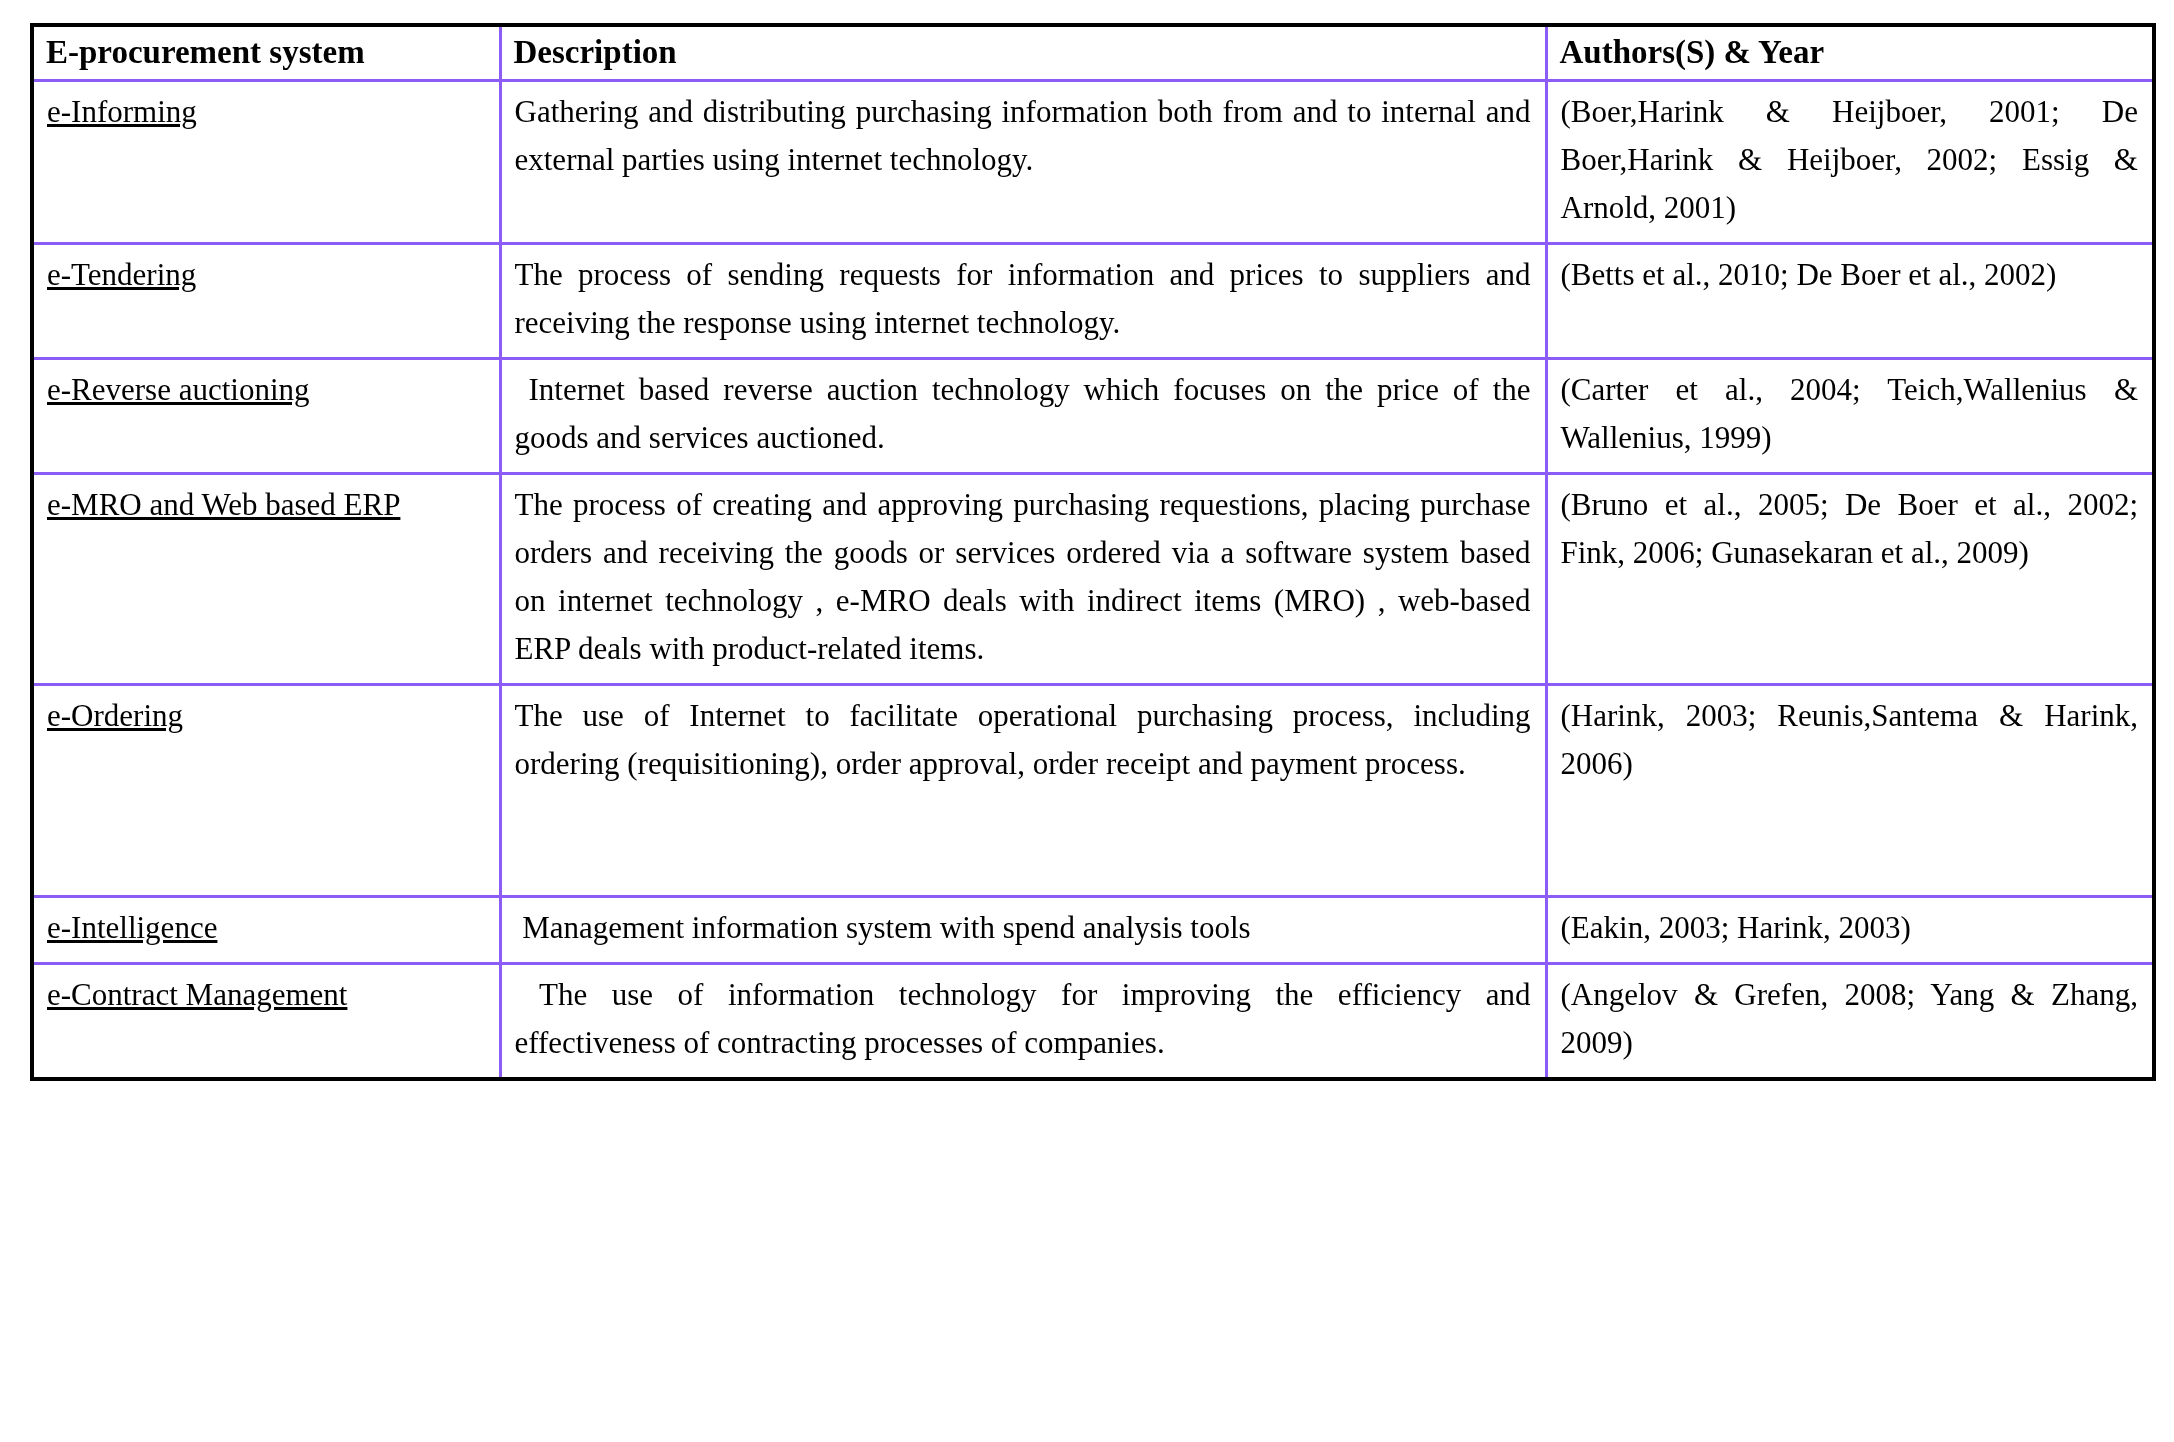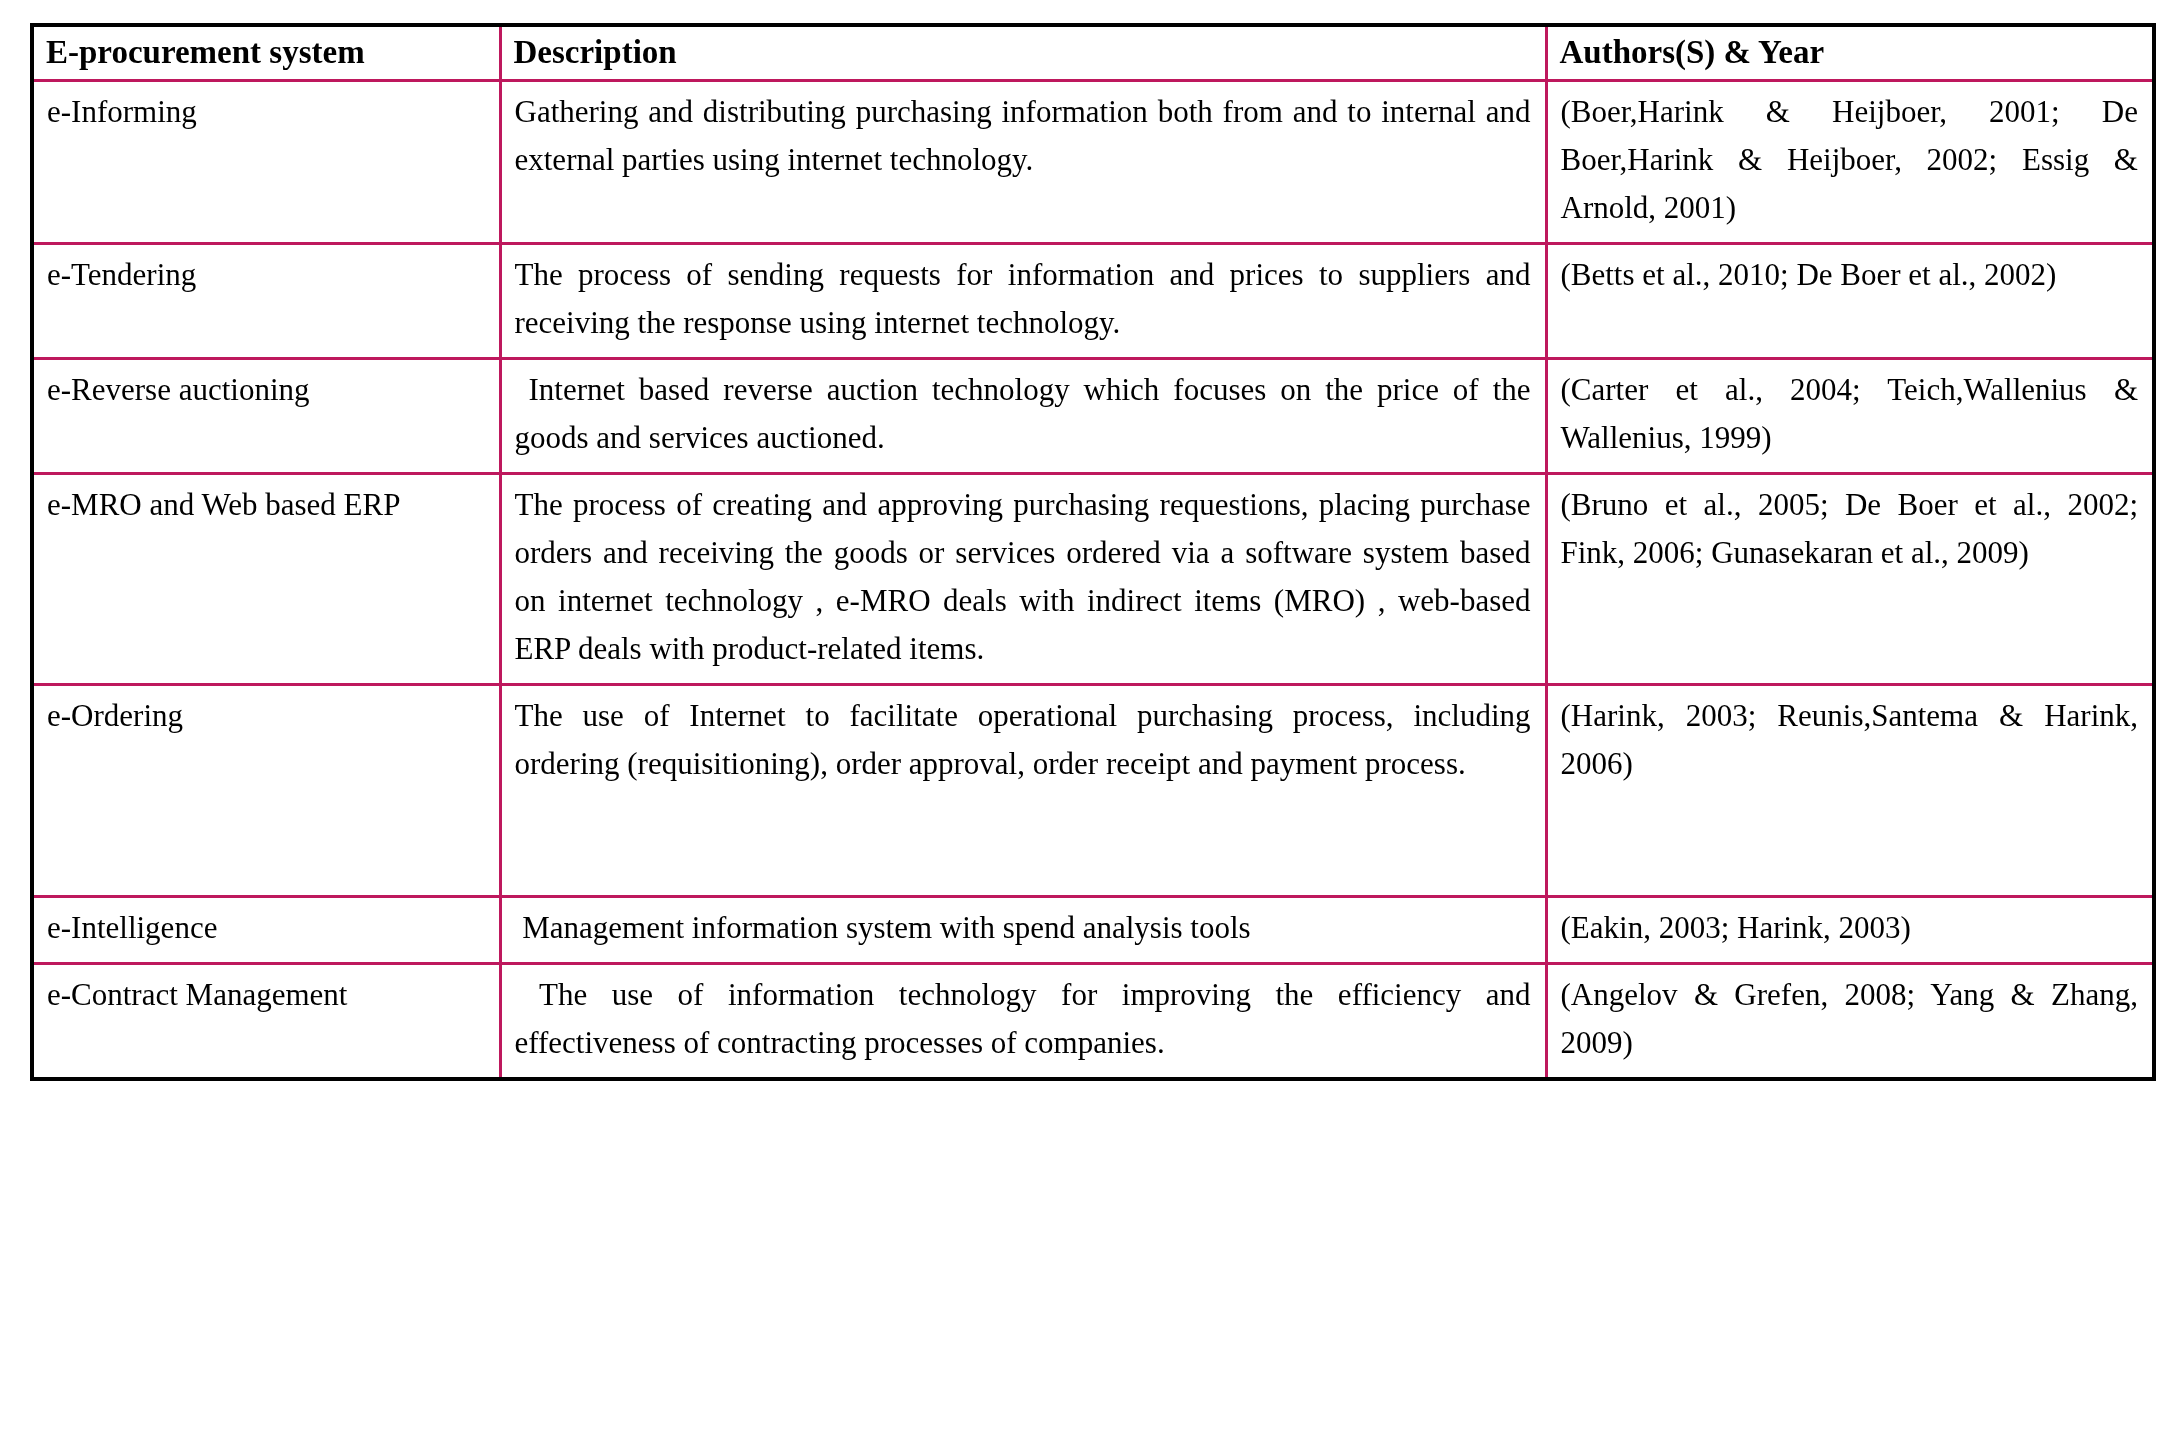--- a/index.html
+++ b/index.html
@@ -23,41 +23,42 @@
     left: 30px;
     top: 23px;
     width: 2122px;
     border-collapse: collapse;
     table-layout: fixed;
     background: #ffffff;
     border: 4px solid #000000;
   }
   table.proc-table th,
   table.proc-table td {
-    border: 3px solid #be185d;
+    border: 3px solid #8b5cf6;
     vertical-align: top;
     box-sizing: border-box;
   }
   table.proc-table th {
     font-size: 33px;
     font-weight: bold;
     text-align: left;
     padding: 5px 12px 7px 12px;
     line-height: 40px;
     white-space: nowrap;
     overflow: hidden;
   }
   table.proc-table td {
     font-size: 31px;
     line-height: 48px;
     padding: 6px 14px 10px 13px;
   }
   td.system-cell {
     text-align: justify;
     padding-left: 12px;
+    text-decoration: underline;
   }
   td.desc-cell, td.authors-cell {
     text-align: justify;
     text-justify: inter-word;
     white-space: pre-wrap;
     padding-left: 16px;
     margin-top: 14px;
   }
   td.authors-cell { padding-left: 14px; }
   tbody tr:nth-child(8) { height: 85px; }

